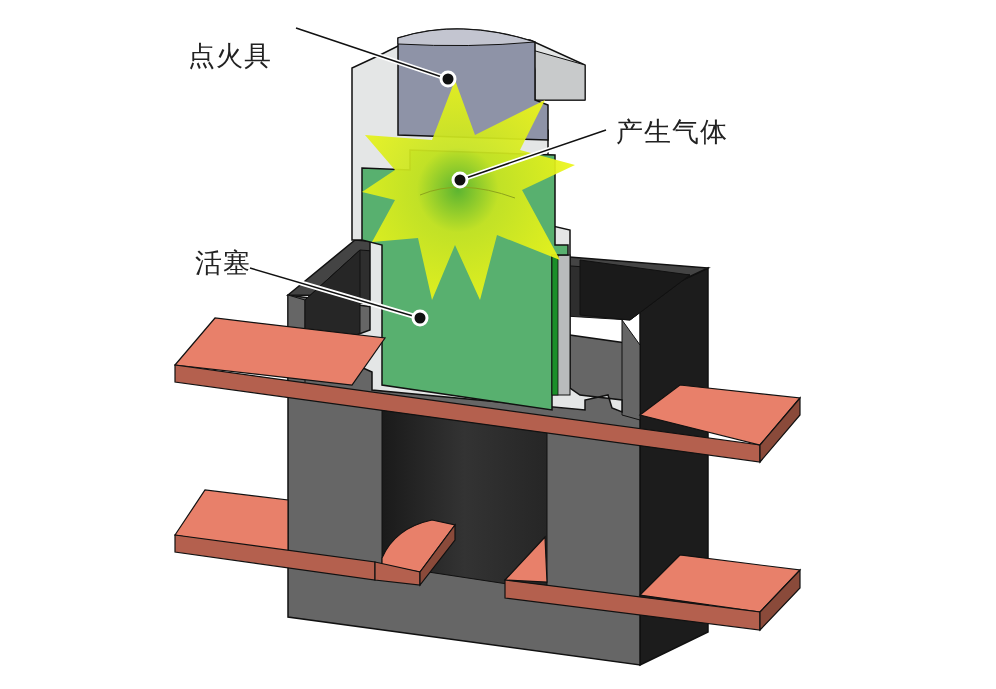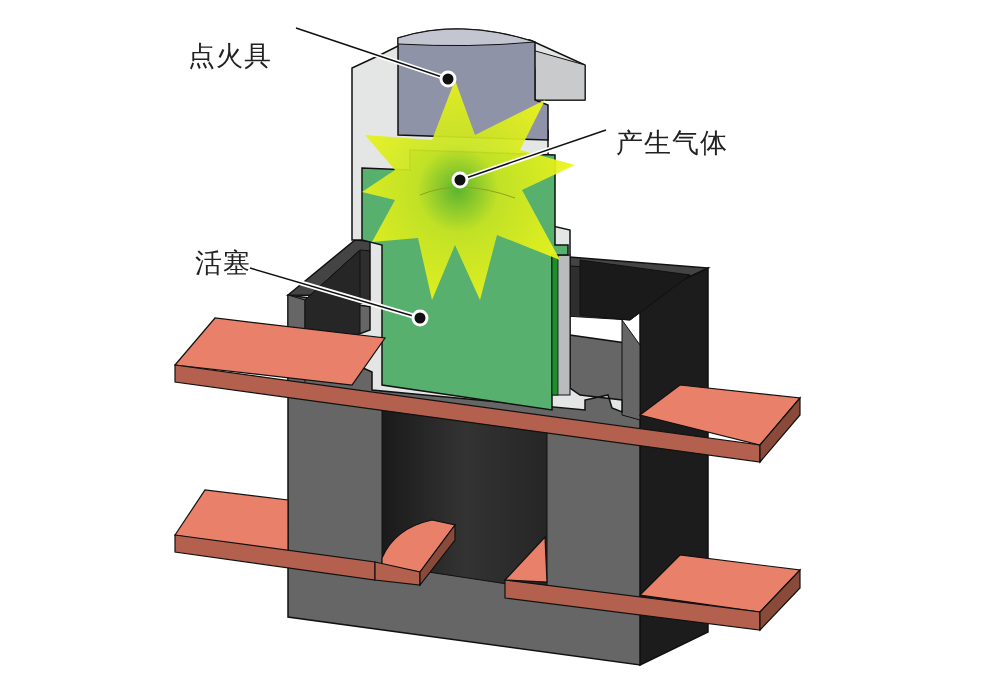--- a/index.html
+++ b/index.html
@@ -93,14 +93,14 @@
     <circle cx="460" cy="180" r="7" fill="#111" stroke="#fff" stroke-width="3"></circle>
   </g>
   <g>
     <line x1="250" y1="268" x2="420" y2="318" stroke="#fff" stroke-width="5"></line>
     <line x1="250" y1="268" x2="420" y2="318" stroke="#111" stroke-width="1.5"></line>
     <circle cx="420" cy="318" r="7" fill="#111" stroke="#fff" stroke-width="3"></circle>
   </g>
 </svg>
 
 <div class="label" style="left:188px; top:6px;margin-top:32px;">点火具</div>
-<div class="label" style="left:616px; top:114px;margin-top:11px;">产生气体</div>
+<div class="label" style="left:616px; top:114px;">产生气体</div>
 <div class="label" style="left:195px; top:245px;text-align:right;">活塞</div>
 
 </body></html>

